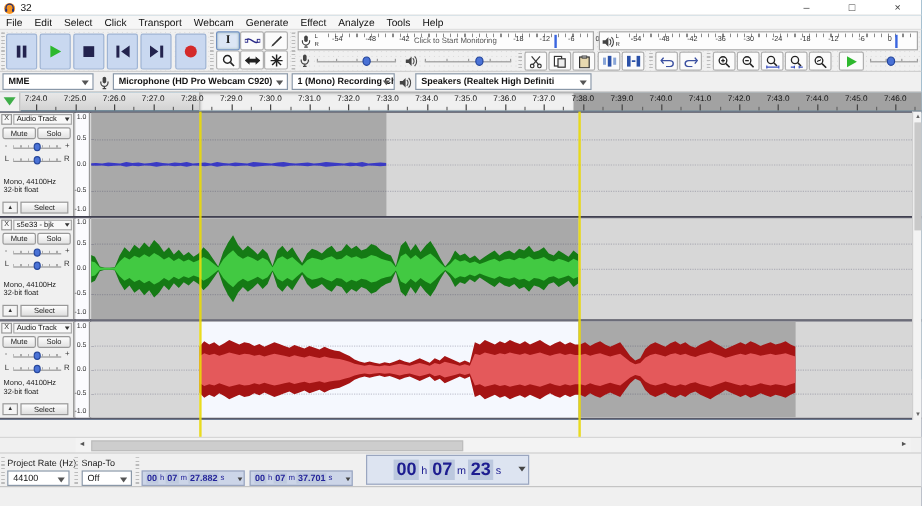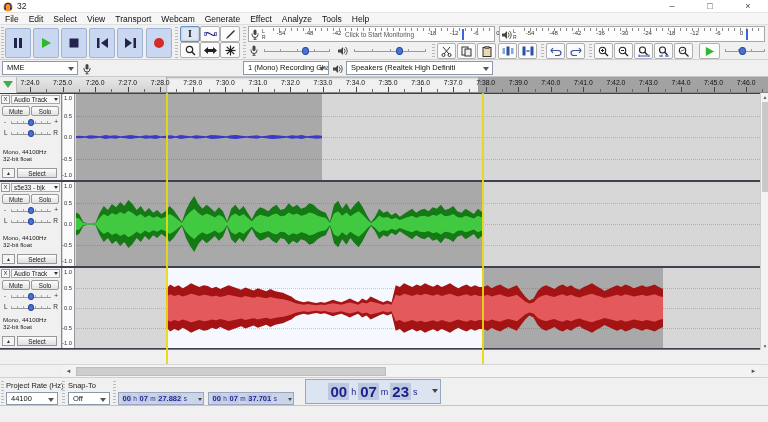--- a/index.html
+++ b/index.html
@@ -31,21 +31,21 @@
   .meter-num { position:absolute; top:3px; font-size:6px; color:#333; transform:translateX(-50%); }
   .monitor-text { position:absolute; top:4px; font-size:6.5px; color:#555; }
   .lr { position:absolute; font-size:5px; color:#333; line-height:4.5px; }
   .peakline { position:absolute; top:2px; width:1.5px; height:11px; background:#3b66e0; }
   .slider-groove { position:absolute; height:1px; background:#9a9a9a; }
   .slider-groove i { position:absolute; top:-2px; width:1px; height:2px; background:#9a9a9a; }
   .slider-thumb { position:absolute; top:-4px; width:7px; height:8px; background:#4a72d6; border:1px solid #26479c; border-radius:50%; }
   .toolglyph { font-size:10px; color:#222; line-height:10px; }
 
   
-  .devrow { position:absolute; left:0; top:60px; width:768px; height:17px; background:#f0f0f0; border-bottom:1px solid #c8c8c8; }
+  .devrow { position:absolute; left:0; top:60px; width:768px; height:17px; background:#f0f0f0; border-bottom:1px solid #c8c8c8;font-weight:bold; }
   .combo { position:absolute; top:1px; height:14px; background:#fff; border:1px solid #8a98a8; font-size:7.5px; line-height:12px; padding:0 12px 0 4px; color:#111; white-space:nowrap; overflow:hidden; }
   .combo:after { content:""; position:absolute; right:3px; top:5px; border:3px solid transparent; border-top:4px solid #555; }
 
   
   .ruler { position:absolute; left:0; top:77px; width:768px; height:16px; background:linear-gradient(#e8e8e8,#d2d2d2); border-bottom:1px solid #888; }
   .ruler .pinbtn { position:absolute; left:0; top:0; width:17px; height:16px; background:#f0f0f0; border-right:1px solid #bbb; }
   .ruler .pin { position:absolute; left:3px; top:4px; width:0; height:0; border:5px solid transparent; border-top:7px solid #3fae49; }
   .ruler .sel { position:absolute; top:0; height:15px; background:#f0f0f0; box-shadow:inset 1px 1px 2px #aaa; }
   .ruler .dark { position:absolute; top:0; height:15px; background:#a2a2a2; }
   .rlabel { position:absolute; top:2px; font-size:6.8px; color:#111; transform:translateX(-50%); white-space:nowrap; }
@@ -121,21 +121,21 @@
     <span class="title">32</span>
     <span class="winbtn min">–</span>
     <span class="winbtn max">□</span>
     <span class="winbtn close">×</span>
   </div>
 
   <div class="menubar" id="menubar">
       <span>File</span>
       <span>Edit</span>
       <span>Select</span>
-      <span>View</span>
+      <span>Click</span>
       <span>Transport</span>
       <span>Webcam</span>
       <span>Generate</span>
       <span>Effect</span>
       <span>Analyze</span>
       <span>Tools</span>
       <span>Help</span>
     </div>
 
   <div class="dock" id="dock">
@@ -390,20 +390,21 @@
   </div>
 
   <div class="devrow">
     <div class="combo" style="left:2px;width:76px;">MME</div>
     <svg width="8" height="12" viewBox="0 0 8 11" style="position:absolute;left:83px;top:3px;">
         <rect x="2.5" y="0.5" width="3" height="5.5" rx="1.5" fill="#444"></rect>
         <path d="M1 4.5 v1 a3 3 0 0 0 6 0 v-1" stroke="#444" fill="none"></path>
         <line x1="4" y1="8.5" x2="4" y2="10" stroke="#444"></line>
         <line x1="2.5" y1="10.3" x2="5.5" y2="10.3" stroke="#444"></line>
       </svg>
+    <div class="combo" style="left:94px;width:146px;">Microphone (HD Pro Webcam C920)</div>
     <div class="combo" style="left:243px;width:86px;">1 (Mono) Recording Chann</div>
     <svg width="10" height="10" viewBox="0 0 10 10" style="position:absolute;left:333px;top:4px;">
         <path d="M0 3.5 H2.5 L5 1 V9 L2.5 6.5 H0 Z" fill="#444"></path>
         <path d="M6 2.5 a3.5 3.5 0 0 1 0 5 M7.5 1 a5.5 5.5 0 0 1 0 8" stroke="#444" fill="none" stroke-width="0.9"></path>
       </svg>
     <div class="combo" style="left:346px;width:147px;">Speakers (Realtek High Definiti</div>
   </div>
 
   <div class="ruler" id="ruler">
     <div class="sel" id="rulersel" style="left: 166px; width: 312px;"></div>

